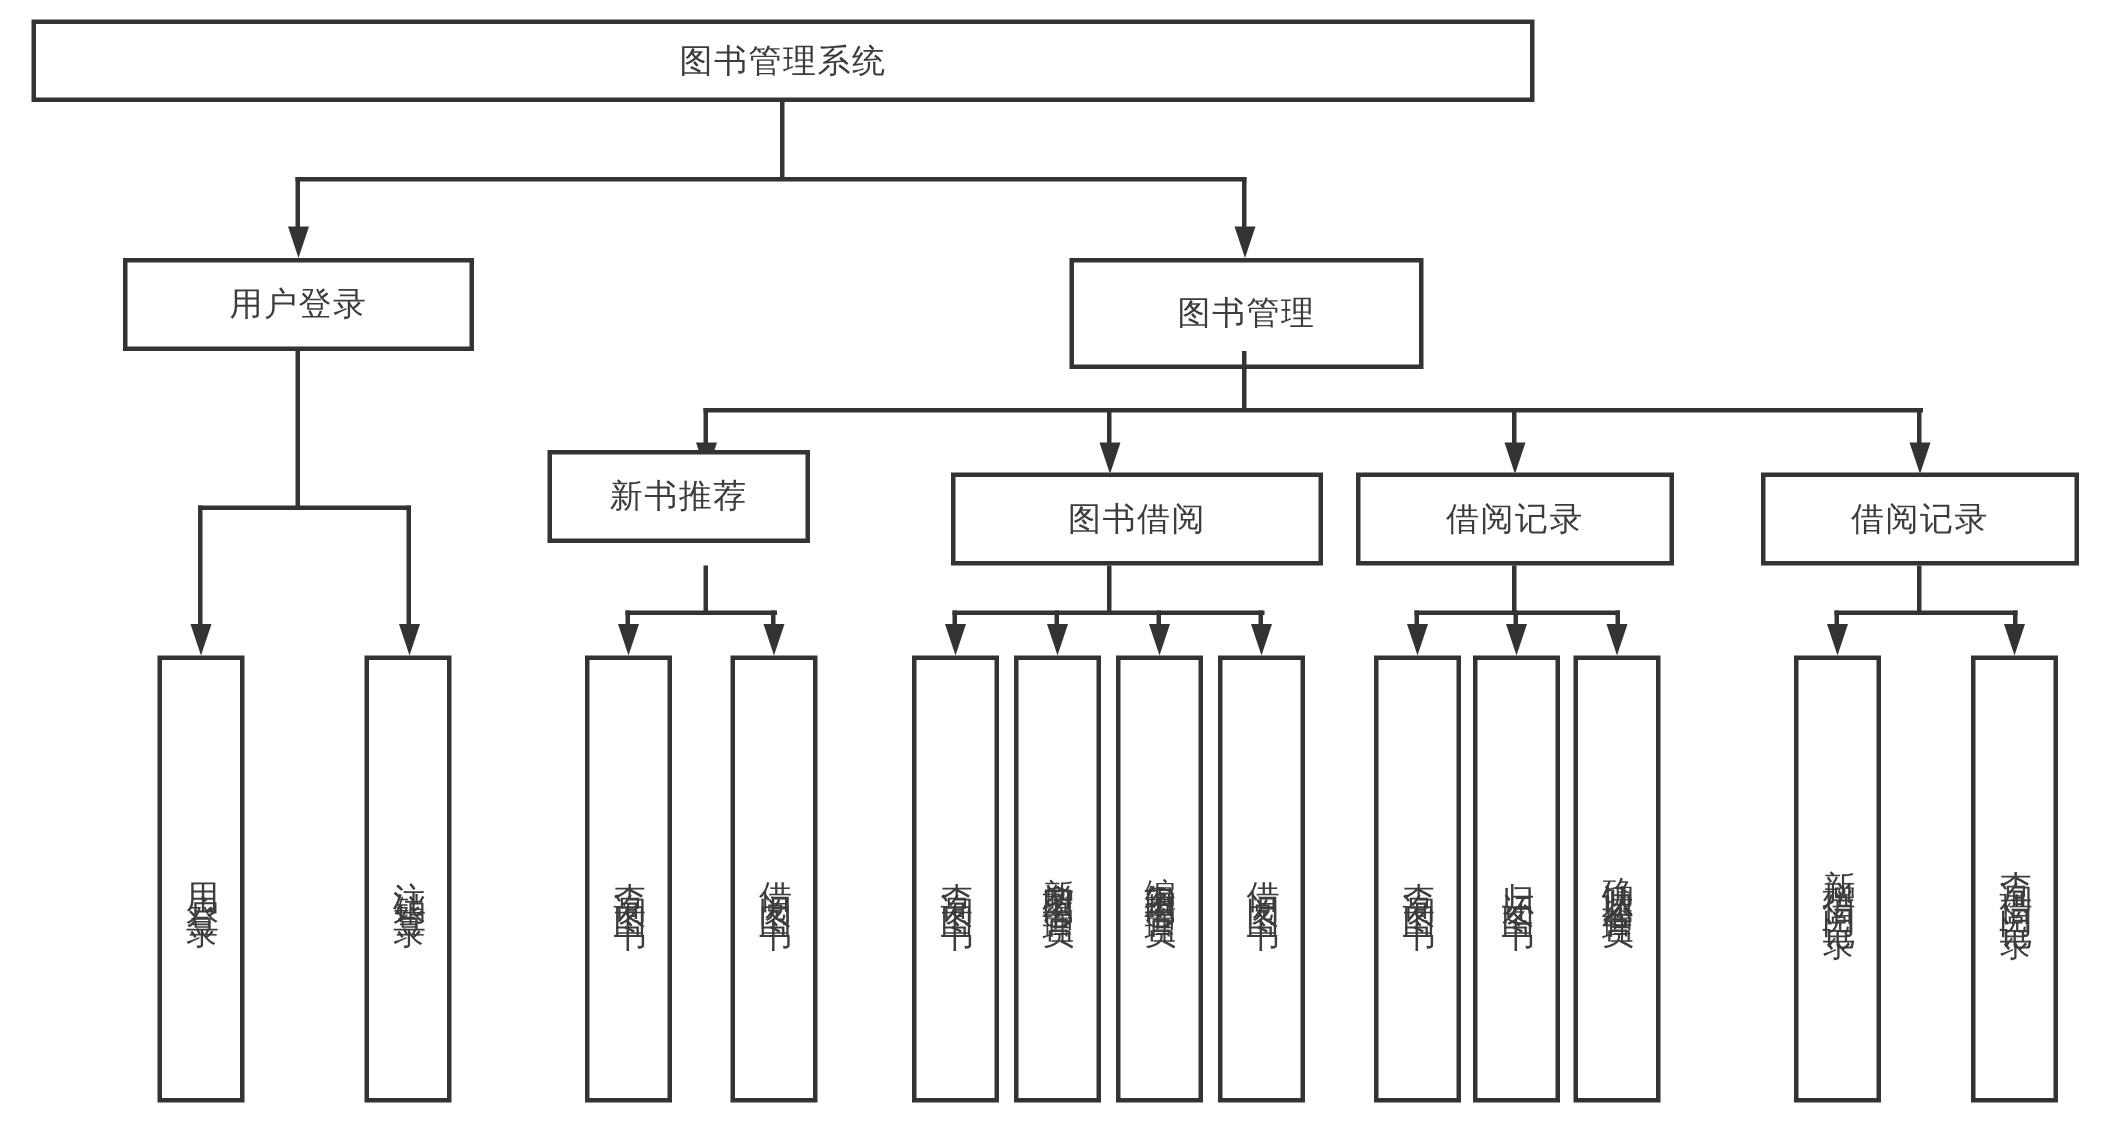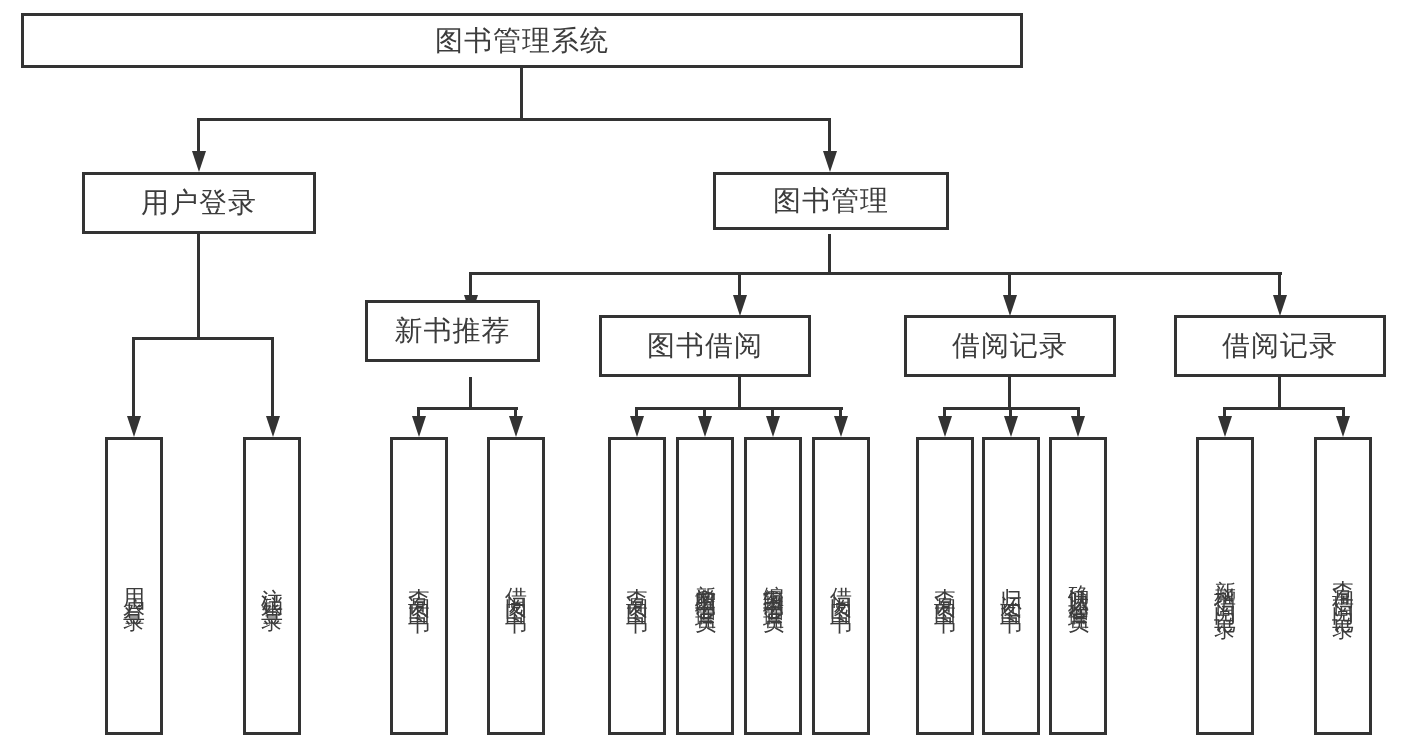--- a/index.html
+++ b/index.html
@@ -12,21 +12,21 @@
   html,body{margin:0;padding:0;background:var(--bg);}
   .canvas{
     position:relative;width:1405px;height:747px;background:var(--bg);
     overflow:hidden;font-family:"DejaVu Sans","Liberation Sans",sans-serif;
   }
   .box{
     position:absolute;box-sizing:border-box;border:3px solid var(--line);
     background:var(--fill);display:flex;align-items:center;justify-content:center;
     color:var(--text);
   }
-  .box.hnode{font-size:28px;letter-spacing:1px;justify-content:center;}
+  .box.hnode{font-size:22px;letter-spacing:1px;justify-content:center;}
   .box.leaf span{
     writing-mode:vertical-rl;text-orientation:mixed;
     font-size:22px;letter-spacing:8px;line-height:1;color:var(--text);
     white-space:nowrap;
   }
   .box.leaf.long span{letter-spacing:4px;font-size:21px;}
   .v{position:absolute;width:3px;background:var(--line);}
   .hl{position:absolute;height:3px;background:var(--line);}
   .arw{
     position:absolute;width:0;height:0;
@@ -50,21 +50,21 @@
   <div class="v" style="left:520px;top:68px;height:52px"></div>
   <div class="hl" style="left:197px;top:118px;width:634px"></div>
   <div class="v" style="left:197px;top:118px;height:34px"></div>
   <div class="v" style="left:828px;top:118px;height:34px"></div>
   <div class="arw" style="left:192px;top:151px"></div>
   <div class="arw" style="left:823px;top:151px"></div>
 
   <div class="box hnode" style="left:82px;top:172px;width:234px;height:62px">
     <span>用户登录</span>
   </div>
-  <div class="box hnode" style="left:713px;top:172px;width:236px;height:58px">
+  <div class="box hnode" style="left:713px;top:172px;width:236px;height:74px">
     <span>图书管理</span>
   </div>
 
   <div class="v" style="left:197px;top:234px;height:106px"></div>
   <div class="hl" style="left:132px;top:337px;width:142px"></div>
   <div class="v" style="left:132px;top:337px;height:82px"></div>
   <div class="v" style="left:271px;top:337px;height:82px"></div>
   <div class="arw" style="left:127px;top:416px"></div>
   <div class="arw" style="left:266px;top:416px"></div>
 
@@ -75,21 +75,21 @@
   <div class="v" style="left:1008px;top:272px;height:26px"></div>
   <div class="v" style="left:1278px;top:272px;height:26px"></div>
   <div class="arw" style="left:464px;top:295px"></div>
   <div class="arw" style="left:733px;top:295px"></div>
   <div class="arw" style="left:1003px;top:295px"></div>
   <div class="arw" style="left:1273px;top:295px"></div>
 
   <div class="box hnode" style="left:365px;top:300px;width:175px;height:62px">
     <span>新书推荐</span>
   </div>
-  <div class="box hnode" style="left:599px;top:315px;width:212px;height:62px">
+  <div class="box hnode" style="left:634px;top:315px;width:248px;height:62px">
     <span>图书借阅</span>
   </div>
   <div class="box hnode" style="left:904px;top:315px;width:212px;height:62px">
     <span>借阅记录</span>
   </div>
   <div class="box hnode" style="left:1174px;top:315px;width:212px;height:62px">
     <span>借阅记录</span>
   </div>
 
   <div class="v" style="left:469px;top:377px;height:33px"></div>

